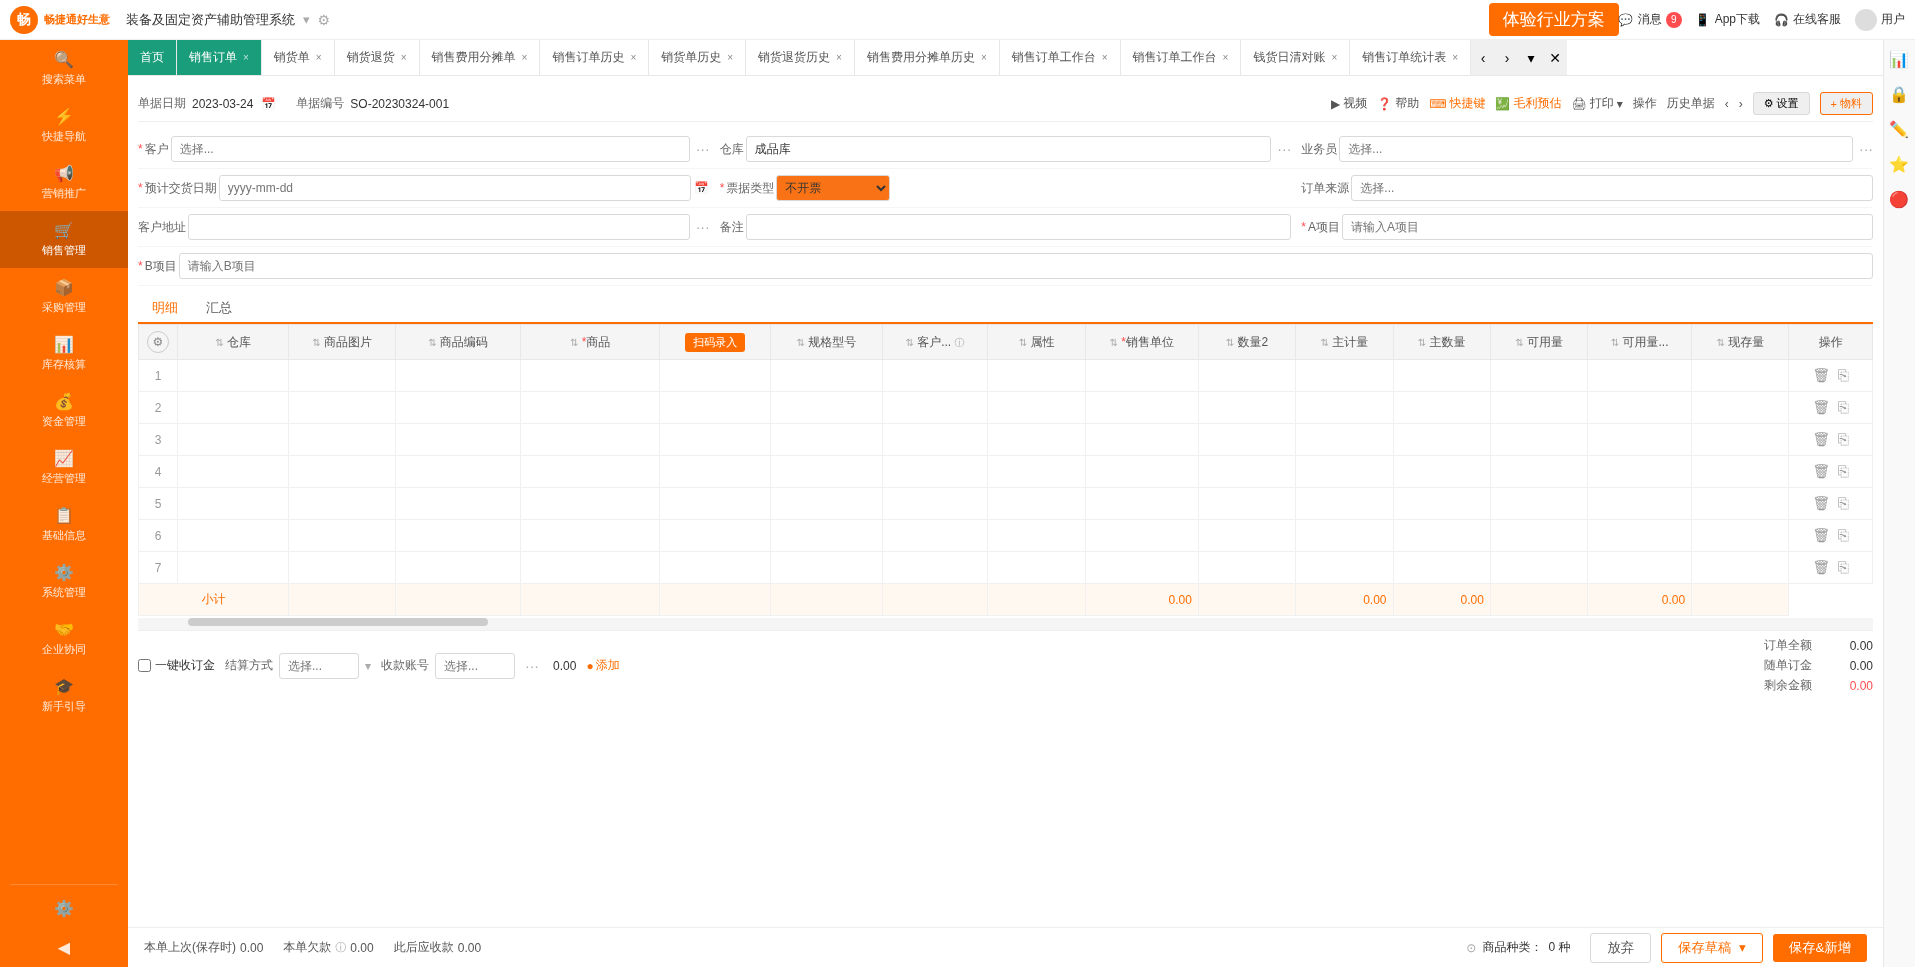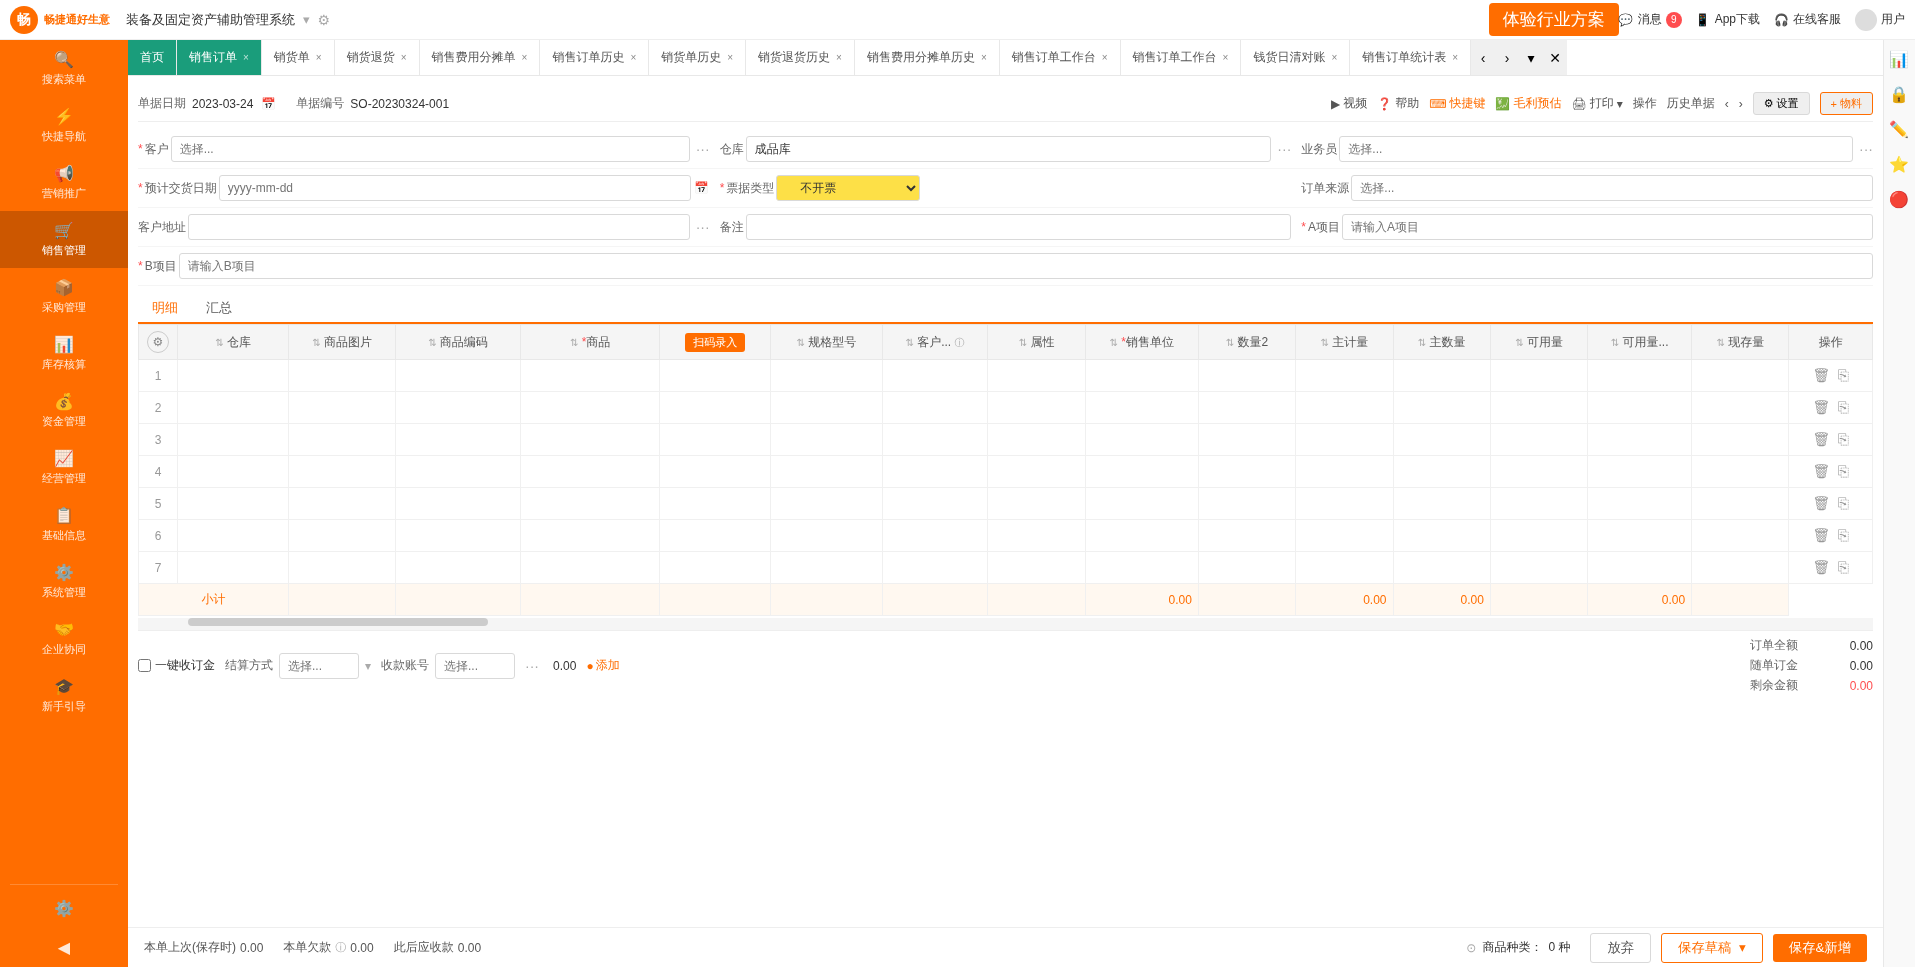--- a/index.html
+++ b/index.html
@@ -48,21 +48,21 @@
     .header-action-item { cursor: pointer; display: flex; align-items: center; gap: 3px; }
     .header-action-item.orange { color: #ff6d00; }
 
     
     .form-row { display: flex; align-items: center; padding: 6px 0; border-bottom: 1px solid #f5f5f5; gap: 10px; flex-wrap: wrap; }
     .form-cell { display: flex; align-items: center; gap: 2px; flex: 1; min-width: 200px; }
     .form-cell-label { color: #666; white-space: nowrap; font-size: 12px; }
     .form-cell-label.required::before { content: '*'; color: #ff4d4f; margin-right: 2px; }
     .form-input { border: 1px solid #d9d9d9; border-radius: 3px; padding: 3px 8px; font-size: 12px; color: #999; background: #fff; min-width: 120px; flex: 1; height: 26px; }
     .form-input.has-value { color: #333; }
-    .form-select { border: 1px solid #d9d9d9; border-radius: 3px; padding: 3px 19px; font-size: 12px; color: #333; background: #fde047; height: 26px; }
+    .form-select { border: 1px solid #d9d9d9; border-radius: 3px; padding: 3px 4px; font-size: 12px; color: #333; background: #f97316; height: 26px; }
     .ellipsis-btn { color: #aaa; cursor: pointer; font-size: 14px; margin-left: 4px; }
 
     
     .detail-tabs { display: flex; gap: 0; border-bottom: 2px solid #ff6d00; margin-bottom: 0; margin-top: 8px; }
     .detail-tab { padding: 5px 14px; cursor: pointer; font-size: 13px; }
     .detail-tab.active { color: #ff6d00; border-bottom: 2px solid #ff6d00; margin-bottom: -2px; font-weight: 500; }
     .detail-tab:not(.active) { color: #555; }
 
     
     .data-table { width: 100%; border-collapse: collapse; font-size: 12px; }
@@ -74,21 +74,21 @@
     .table-action-icon { color: #999; cursor: pointer; font-size: 14px; margin: 0 2px; }
 
     
     .subtotal-row td { background: #fff8f0; font-weight: 500; color: #ff6d00; }
     .subtotal-label { color: #ff6d00; font-weight: bold; text-align: left; padding-left: 8px; }
 
     
     .table-footer { padding: 6px 0; border-top: 1px solid #eee; display: flex; align-items: center; gap: 10px; }
     .checkbox-label { display: flex; align-items: center; gap: 4px; cursor: pointer; font-size: 12px; }
     .footer-total { margin-left: auto; display: flex; flex-direction: column; align-items: flex-end; gap: 3px; font-size: 12px; }
-    .total-row { display: flex; align-items: center; gap: 25px; }
+    .total-row { display: flex; align-items: center; gap: 11px; }
     .total-label { color: #666; }
     .total-value { color: #333; font-weight: 500; min-width: 50px; text-align: right; }
     .total-value.highlight { color: #ff4d4f; }
 
     
     .bottom-bar { height: 40px; background: #fff; border-top: 1px solid #eee; display: flex; align-items: center; padding: 0 16px; gap: 20px; flex-shrink: 0; font-size: 12px; }
     .bottom-stat { display: flex; align-items: center; gap: 4px; color: #555; }
     .bottom-actions { margin-left: auto; display: flex; align-items: center; gap: 10px; }
     .btn-abandon { border: 1px solid #d9d9d9; background: #fff; border-radius: 3px; padding: 5px 16px; cursor: pointer; color: #555; }
     .btn-save-draft { border: 1px solid #ff6d00; background: #fff; border-radius: 3px; padding: 5px 16px; cursor: pointer; color: #ff6d00; }

